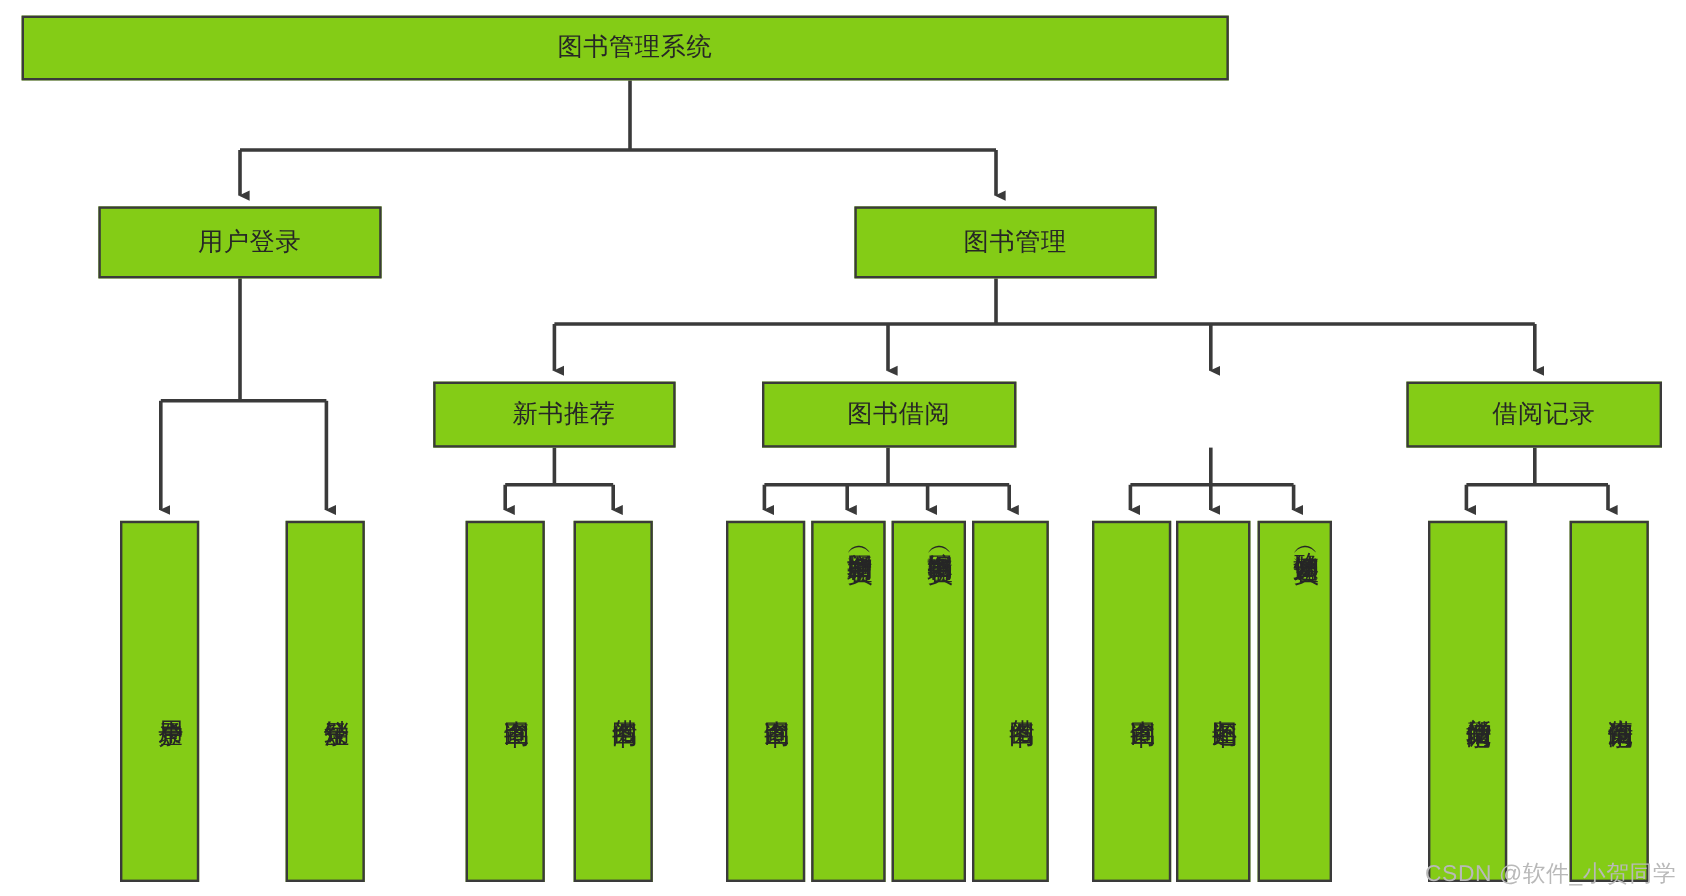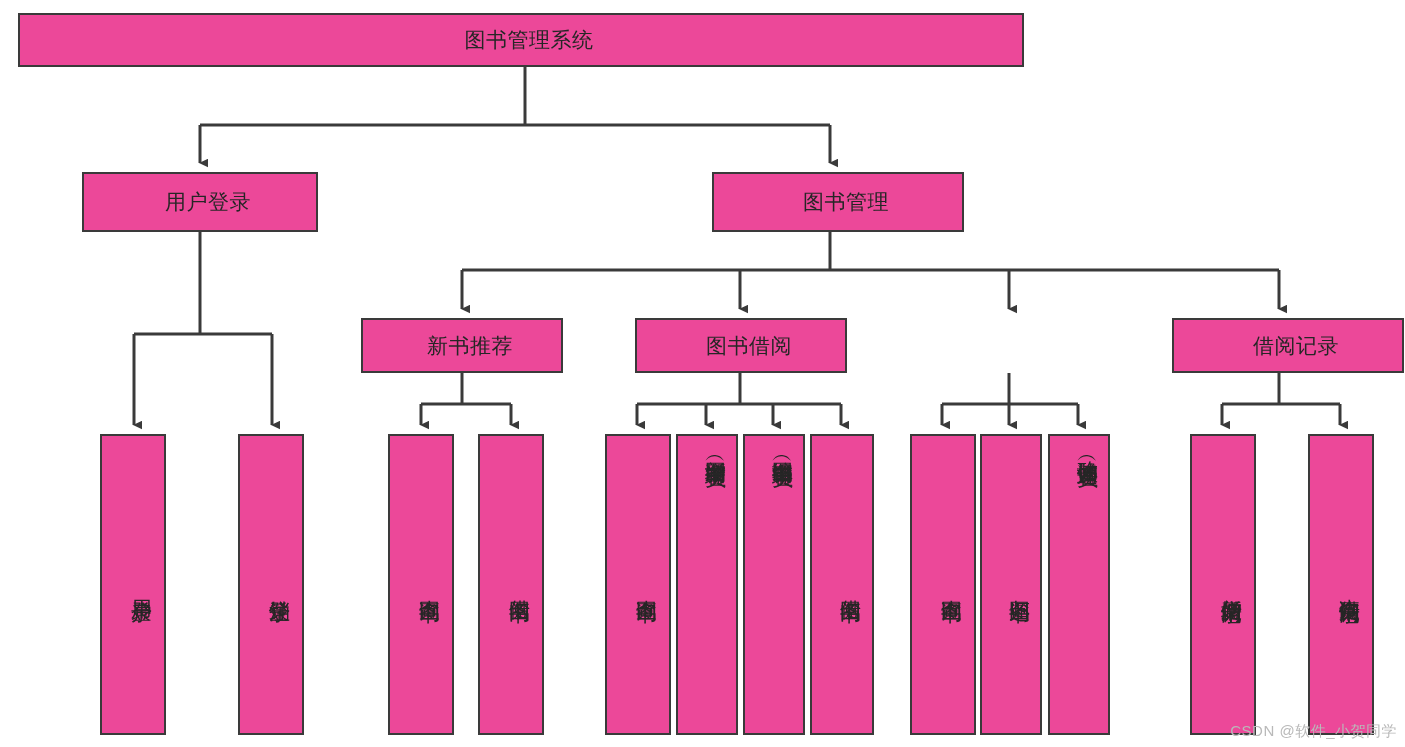--- a/index.html
+++ b/index.html
@@ -26,21 +26,21 @@
     left: 0;
     top: 0;
     width: 1405px;
     height: 747px;
     pointer-events: none;
   }
   .node {
     position: absolute;
     box-sizing: border-box;
     border: 2.5px solid #3a3a3a;
-    background: #ec4899;
+    background: #84cc16;
     display: flex;
     align-items: center;
     justify-content: center;
     color: #262626;
     padding-left: 16px;
   }
   .node.horizontal .node-label {
     font-size: 21px;
     line-height: 1.1;
     letter-spacing: 0.5px;
@@ -60,21 +60,21 @@
     white-space: nowrap;
   }
   .node.vertical.centered {
     align-items: center;
     padding-top: 0;
   }
   #watermark {
     position: absolute;
     right: 8px;
     bottom: 6px;
-    font-size: 15px;
+    font-size: 19px;
     color: #b9b9b9;
     letter-spacing: 0.5px;
     white-space: nowrap;
   }
 </style>
 </head>
 <body>
 
 <div id="diagram-root">
 
@@ -141,21 +141,21 @@
   <div class="node horizontal" style="left:712px; top:172px; width:252px; height:60px;">
     <span class="node-label">图书管理</span>
   </div>
 
   <div class="node horizontal" style="left:361px; top:318px; width:202px; height:55px;">
     <span class="node-label">新书推荐</span>
   </div>
   <div class="node horizontal" style="left:635px; top:318px; width:212px; height:55px;">
     <span class="node-label">图书借阅</span>
   </div>
-  <div class="node horizontal" style="left:1172px; top:318px; width:232px; height:55px;">
+  <div class="node horizontal" style="left:1172px; top:318px; width:213px; height:55px;">
     <span class="node-label">借阅记录</span>
   </div>
 
   <div class="node vertical centered" style="left:100px; top:434px; width:66px; height:301px;">
     <span class="node-label">用户登录</span>
   </div>
   <div class="node vertical centered" style="left:238px; top:434px; width:66px; height:301px;">
     <span class="node-label">注销登录</span>
   </div>
 

